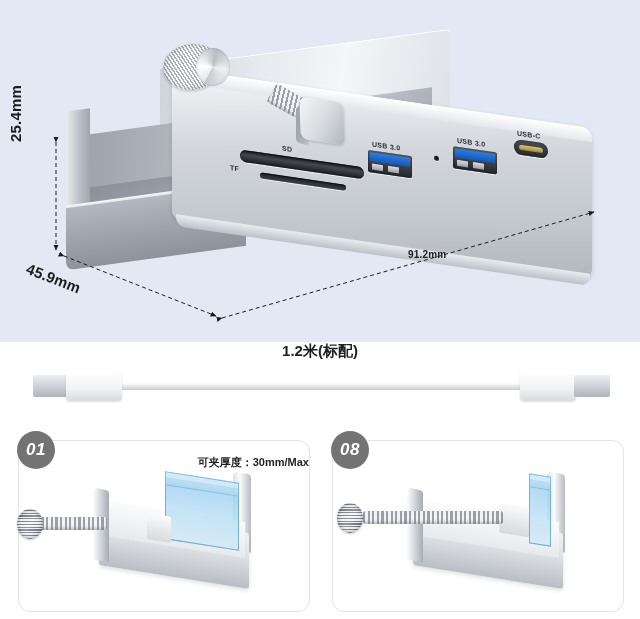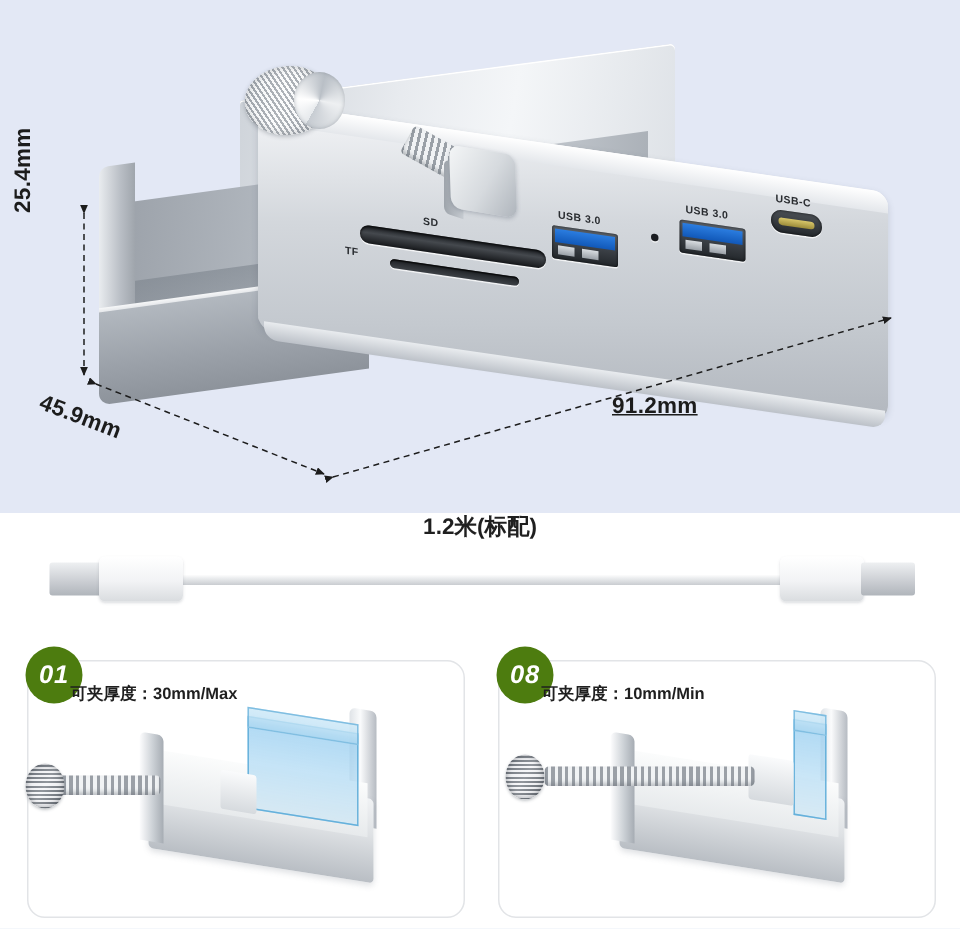--- a/index.html
+++ b/index.html
@@ -15,21 +15,21 @@
   .hero{
     position:absolute;left:0;top:0;width:640px;height:342px;
     background:#e3e8f5;overflow:hidden;
   }
 
   
   .dim{
     position:absolute;color:#1c1c1c;font-weight:700;
     letter-spacing:.2px;white-space:nowrap;
   }
-  .dim-h{ font-size:15px; left:408px; top:262px;text-decoration:underline; }
+  .dim-h{ font-size:10px; left:408px; top:249px; }
   .dim-v{
     font-size:15px;left:7px;top:142px;
     transform:rotate(-90deg);transform-origin:left top;
   }
   .dim-d{
     font-size:15px;left:30px;top:260px;
     transform:rotate(21deg);transform-origin:left top;
   }
 
   .arrowline{position:absolute;}
@@ -220,27 +220,27 @@
   
   .panels{position:absolute;left:0;top:434px;width:640px;height:185px;background:#fff;}
   .panel{
     position:absolute;top:6px;width:290px;height:170px;
     border:1px solid #e2e4e7;border-radius:12px;background:#fff;
   }
   .panel-1{left:18px;}
   .panel-2{left:332px;}
   .badge{
     position:absolute;left:-2px;top:-10px;width:38px;height:38px;
-    border-radius:50%;background:#4d7c0f;color:#fff;
+    border-radius:50%;background:#737373;color:#fff;
     font-size:17px;font-weight:700;font-style:italic;
     display:flex;align-items:center;justify-content:center;
     letter-spacing:.5px;
   }
   .panel-title{
-    position:absolute;left:0;right:0;top:14px;text-align:left;
+    position:absolute;left:0;right:0;top:14px;text-align:right;
     font-size:11px;font-weight:700;color:#1f1f1f;padding-left:28px;
   }
 
   
   .clamp{position:absolute;left:0;top:34px;width:290px;height:130px;}
   .cl-base{
     position:absolute;left:80px;top:46px;width:150px;height:56px;
     background:linear-gradient(180deg,#f0f2f4 0%,#dfe2e5 42%,#b9bec4 100%);
     transform:skewY(9deg);border-radius:3px;
     box-shadow:0 2px 4px rgba(90,100,115,.2);
@@ -397,21 +397,20 @@
         <div class="glass-top" style="left:146px;top:2px;width:72px;height:12px;transform:skewY(9deg);"></div>
         <div class="cl-wall-l"></div>
         <div class="cl-press" style="left:128px;top:40px;width:24px;height:26px;transform:skewY(9deg);"></div>
         <div class="cl-screw" style="left:18px;top:42px;width:70px;"></div>
         <div class="cl-knob" style="left:-2px;top:34px;width:26px;height:30px;"></div>
       </div>
     </div>
 
     <div class="panel panel-2">
       <div class="badge">08</div>
-      <div class="panel-title">可夹厚度：10mm/Min</div>
 
       <div class="clamp">
         <div class="cl-wall-r"></div>
         <div class="cl-base"></div>
         <div class="cl-inner"></div>
 
         <div class="glass" style="left:196px;top:6px;width:20px;height:62px;transform:skewY(9deg);"></div>
         <div class="glass-top" style="left:196px;top:0px;width:20px;height:12px;transform:skewY(9deg);"></div>
         <div class="cl-wall-l"></div>
         <div class="cl-press" style="left:166px;top:30px;width:30px;height:30px;transform:skewY(9deg);"></div>

